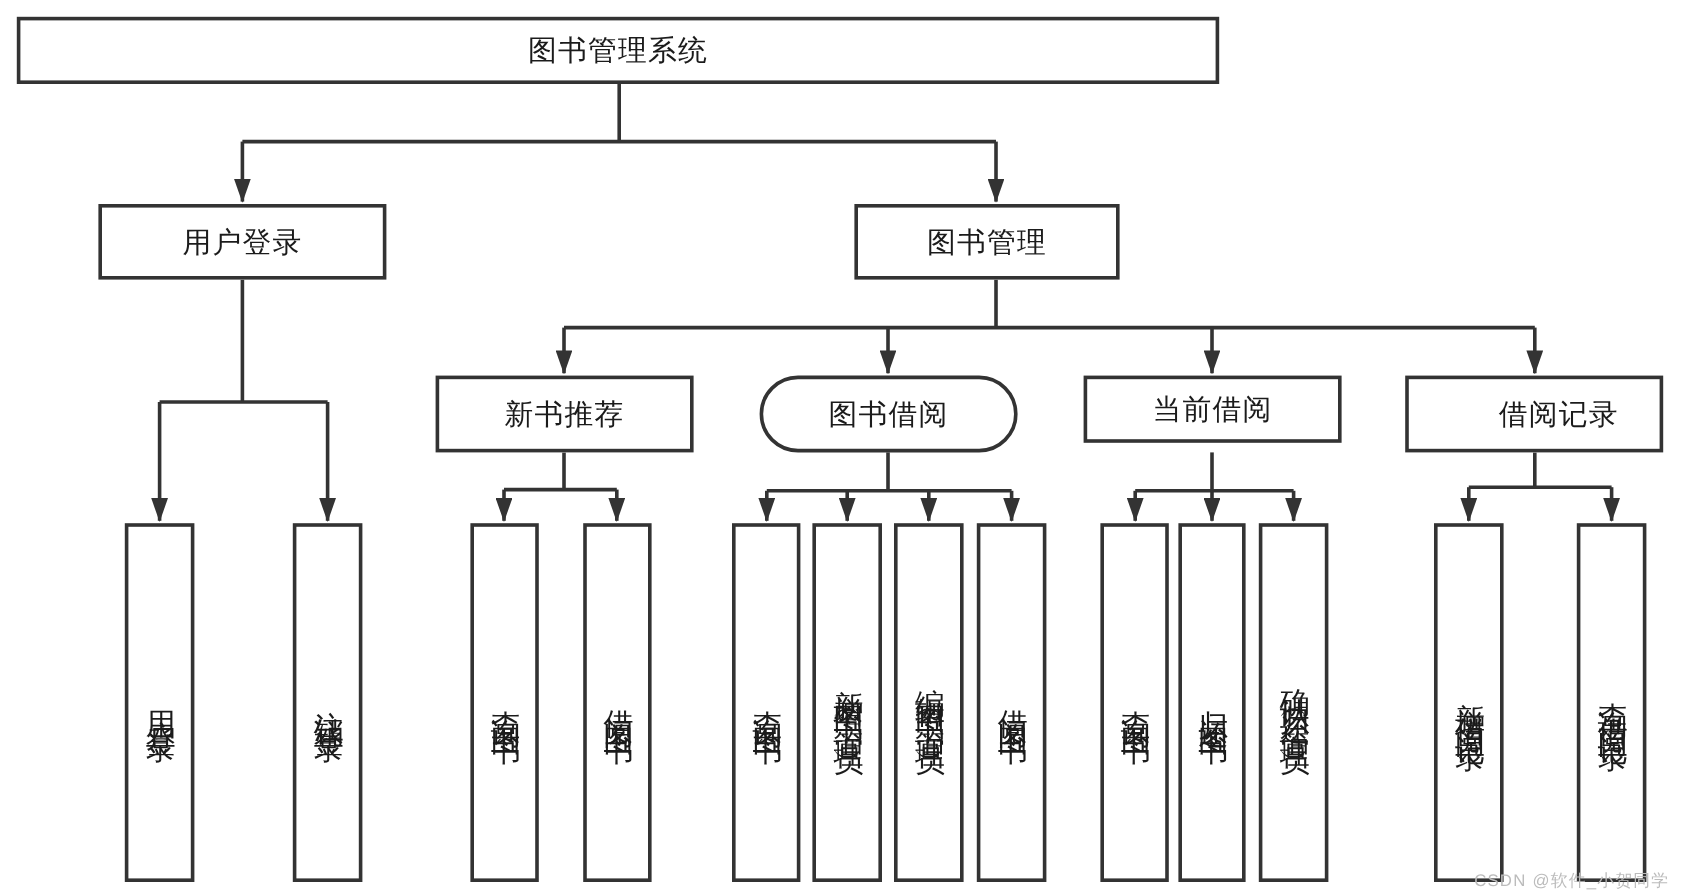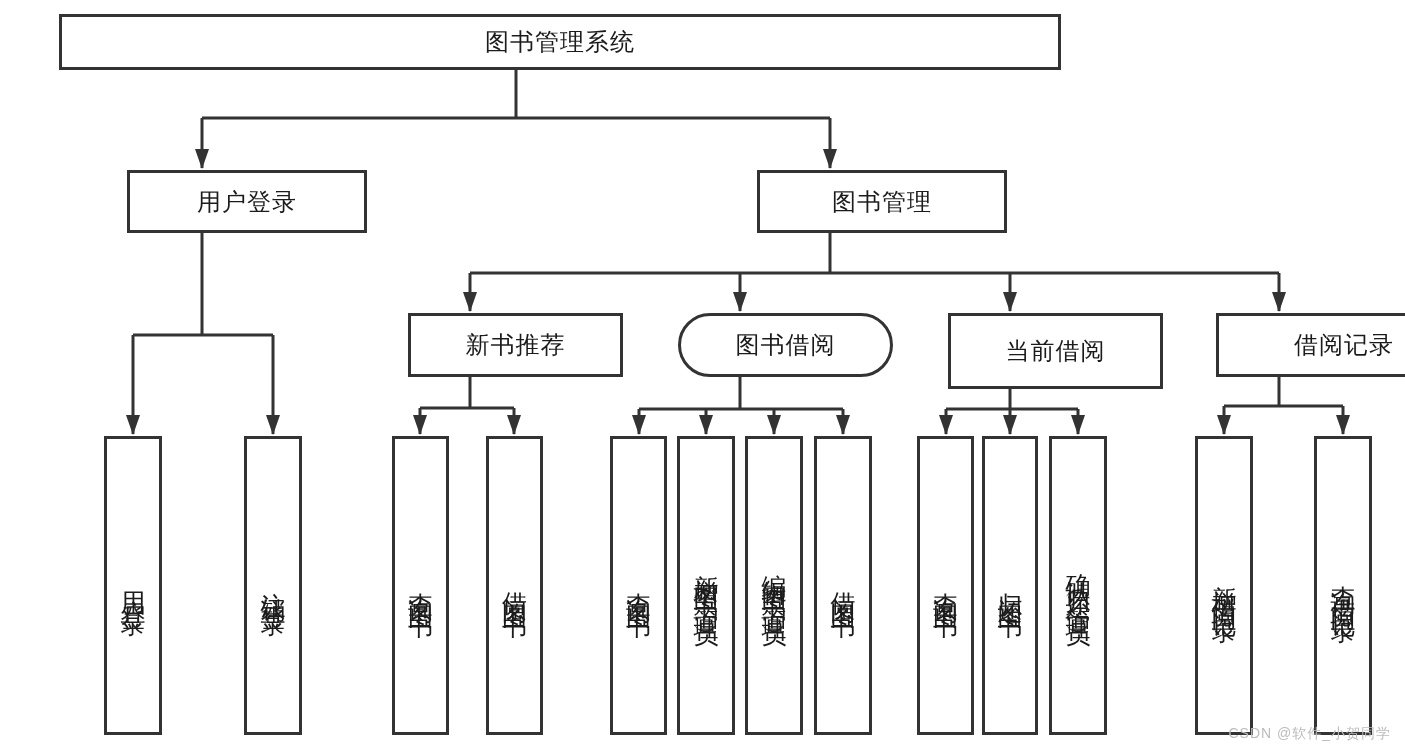--- a/index.html
+++ b/index.html
@@ -19,21 +19,21 @@
   #connectors{position:absolute;left:0;top:0;width:1405px;height:747px;}
   .conn{fill:none;stroke:var(--line);stroke-width:3;}
   .box{
     position:absolute;
     box-sizing:border-box;
     border:3px solid var(--line);
     background:var(--background);
     display:flex;align-items:center;justify-content:center;
     color:var(--text);
   }
-  .h-box{font-size:24px;letter-spacing:1px;white-space:nowrap;margin-left:45px;}
+  .h-box{font-size:24px;letter-spacing:1px;white-space:nowrap;}
   .v-box span{
     writing-mode:vertical-rl;
     text-orientation:mixed;
     font-size:25px;
     line-height:1;
     letter-spacing:7px;
     display:block;
   }
   .watermark{
     position:absolute;
@@ -98,31 +98,31 @@
     <path class="conn" d="M1343 406 V434" marker-end="url(#arrow)"></path>
   </svg>
 
   <div class="box h-box" style="left:14px;top:14px;width:1002px;height:56px;">
     <span>图书管理系统</span>
   </div>
 
   <div class="box h-box" style="left:82px;top:170px;width:240px;height:63px;">
     <span>用户登录</span>
   </div>
-  <div class="box h-box" style="left:712px;top:170px;width:250px;height:63px;font-family:Liberation Serif, serif;">
+  <div class="box h-box" style="left:712px;top:170px;width:221px;height:63px;font-family:Liberation Serif, serif;">
     <span>图书管理</span>
   </div>
 
   <div class="box h-box" style="left:363px;top:313px;width:215px;height:64px;text-align:center;">
     <span>新书推荐</span>
   </div>
   <div class="box h-box" style="left:633px;top:313px;width:215px;height:64px;border-radius:32px;">
     <span>图书借阅</span>
   </div>
-  <div class="box h-box" style="left:903px;top:313px;width:215px;height:76px;">
+  <div class="box h-box" style="left:903px;top:313px;width:215px;height:56px;">
     <span>当前借阅</span>
   </div>
   <div class="box h-box" style="left:1171px;top:313px;width:215px;height:64px;padding-left:41px;">
     <span>借阅记录</span>
   </div>
 
   <div class="box v-box" style="left:104px;top:436px;width:58px;height:299px;">
     <span>用户登录</span>
   </div>
   <div class="box v-box" style="left:244px;top:436px;width:58px;height:299px;">

